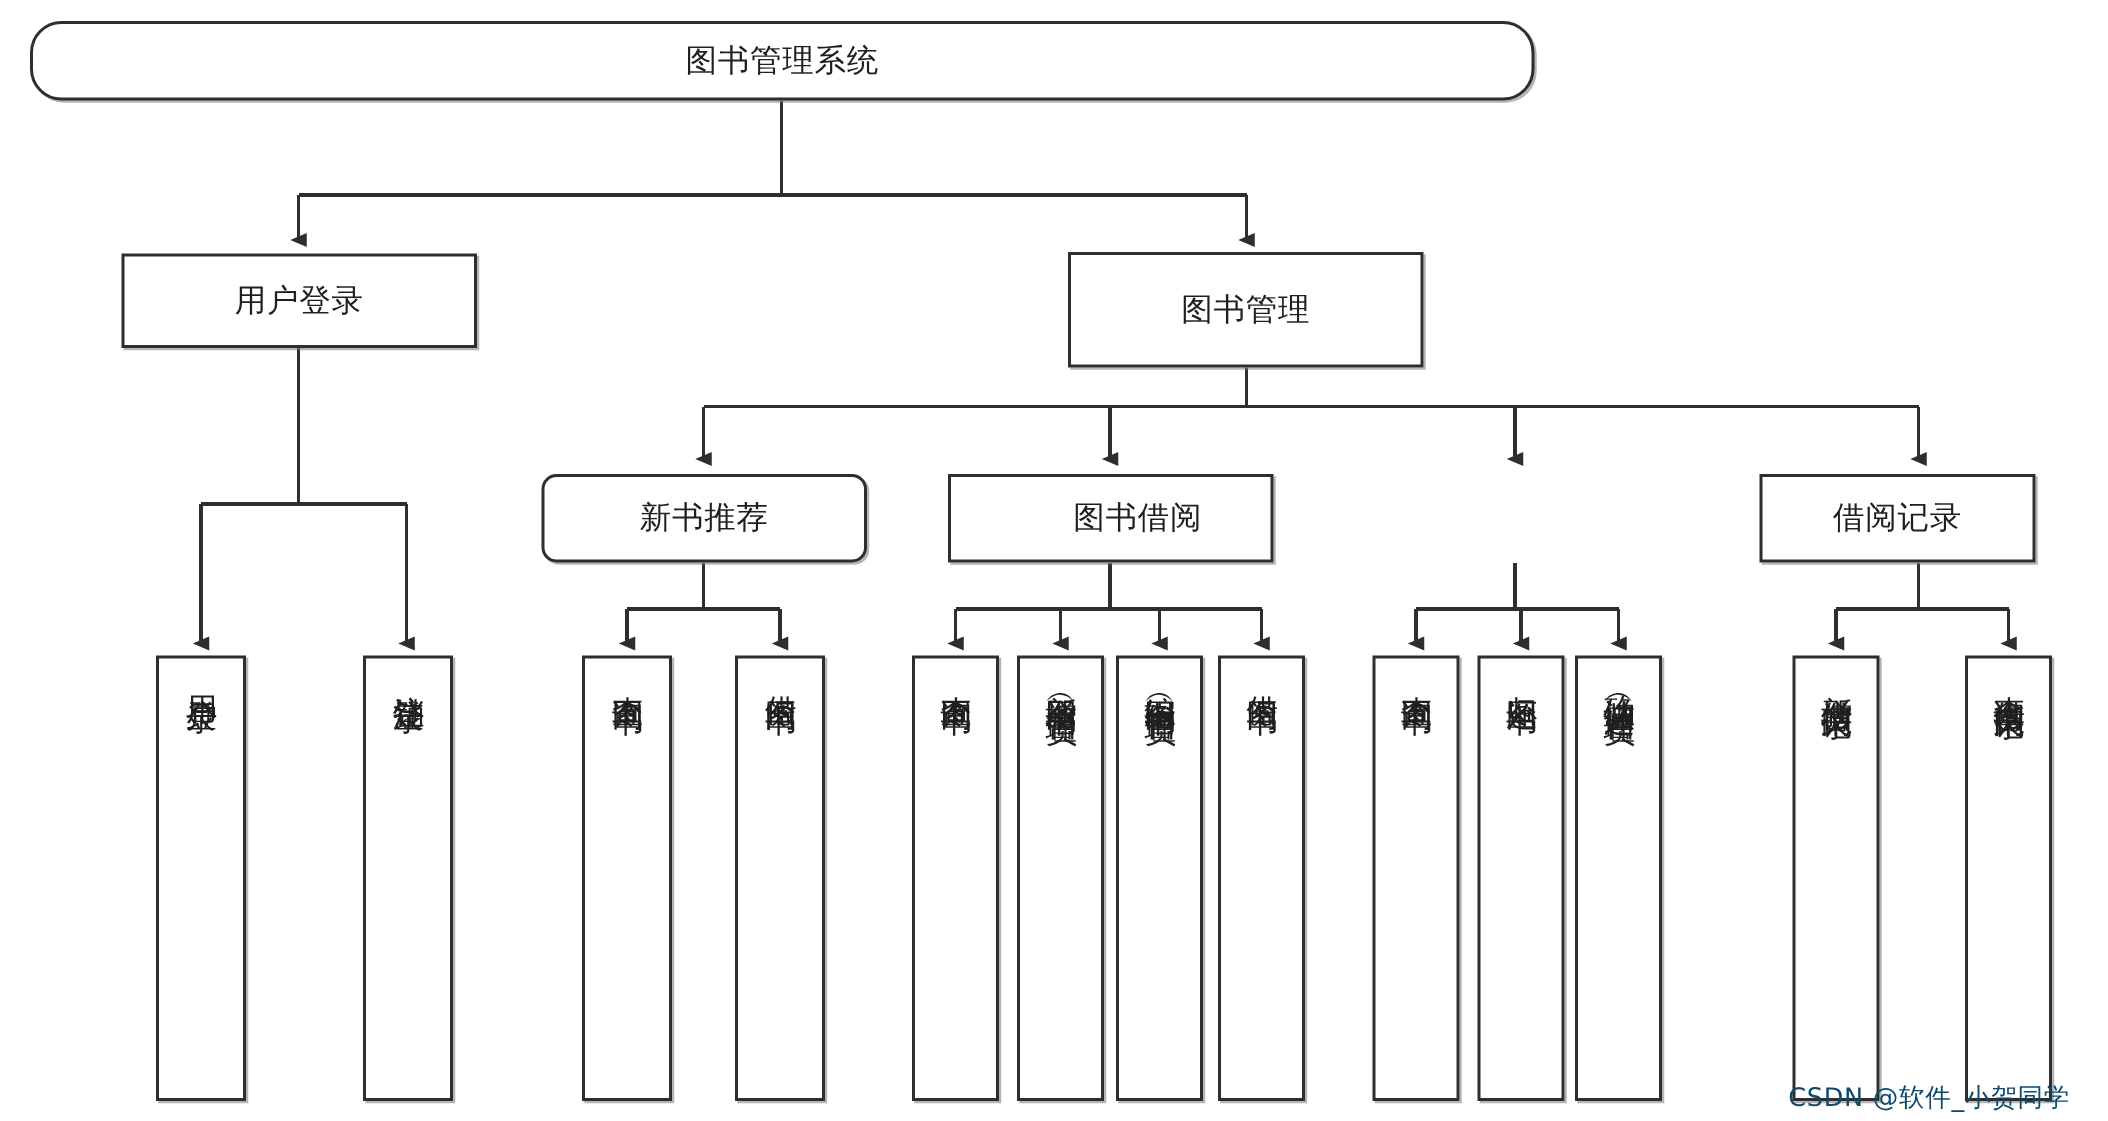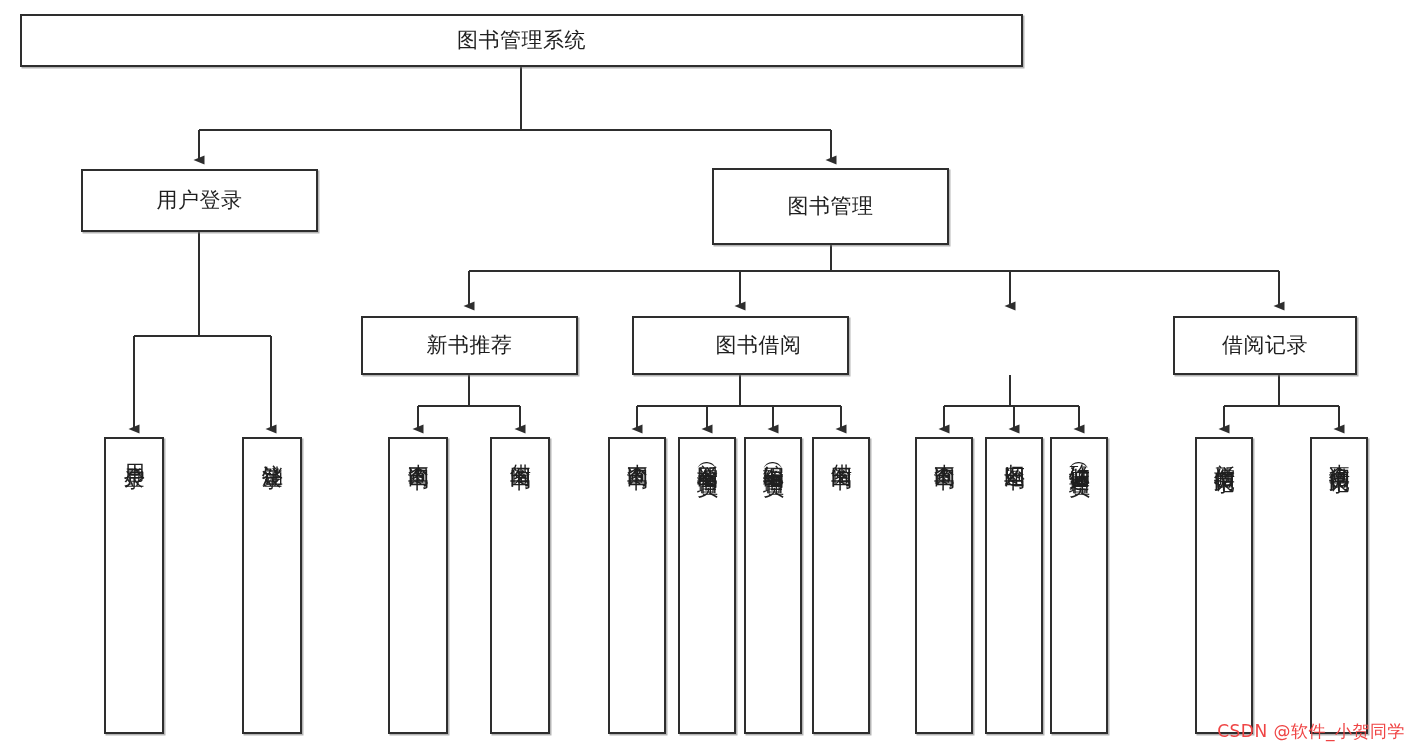--- a/index.html
+++ b/index.html
@@ -49,24 +49,24 @@
     writing-mode:vertical-rl;
     text-orientation:upright;
     font-size:21px;
     line-height:1.28;
     letter-spacing:2px;
     white-space:pre-line;
     max-height:280px;
   }
   .watermark{
     position:absolute;
-    right:0;
+    right:25px;
     bottom:4px;
     font-size:17px;
-    color:#ef4444;
+    color:#0c4a6e;
     letter-spacing:0.5px;
     white-space:nowrap;
     user-select:none;
   }
 </style>
 </head>
 <body>
 
 <div id="canvas">
 
@@ -115,33 +115,33 @@
       <path d="M1079,406 L1079,429" marker-end="url(#arrow)"></path>
 
       <path d="M1279,375 L1279,406"></path>
       <path d="M1224,406 L1339,406"></path>
       <path d="M1224,406 L1224,429" marker-end="url(#arrow)"></path>
       <path d="M1339,406 L1339,429" marker-end="url(#arrow)"></path>
 
     </g>
   </svg>
 
-  <div class="node" style="left:20px; top:14px; width:1003px; height:53px;">
+  <div class="node" style="left:20px; top:14px; width:1003px; height:53px;border-radius:21px;">
     <span class="label">图书管理系统</span>
   </div>
 
   <div class="node" style="left:81px; top:169px; width:237px; height:63px;">
     <span class="label">用户登录</span>
   </div>
 
   <div class="node" style="left:712px; top:168px; width:237px; height:77px;">
     <span class="label">图书管理</span>
   </div>
 
-  <div class="node" style="left:361px; top:316px; width:217px; height:59px;">
+  <div class="node" style="left:361px; top:316px; width:217px; height:59px;border-radius:10px;">
     <span class="label">新书推荐</span>
   </div>
 
   <div class="node" style="left:632px; top:316px; width:217px; height:59px;padding-left:36px;">
     <span class="label">图书借阅</span>
   </div>
 
 
   <div class="node" style="left:1173px; top:316px; width:184px; height:59px;">
     <span class="label">借阅记录</span>

